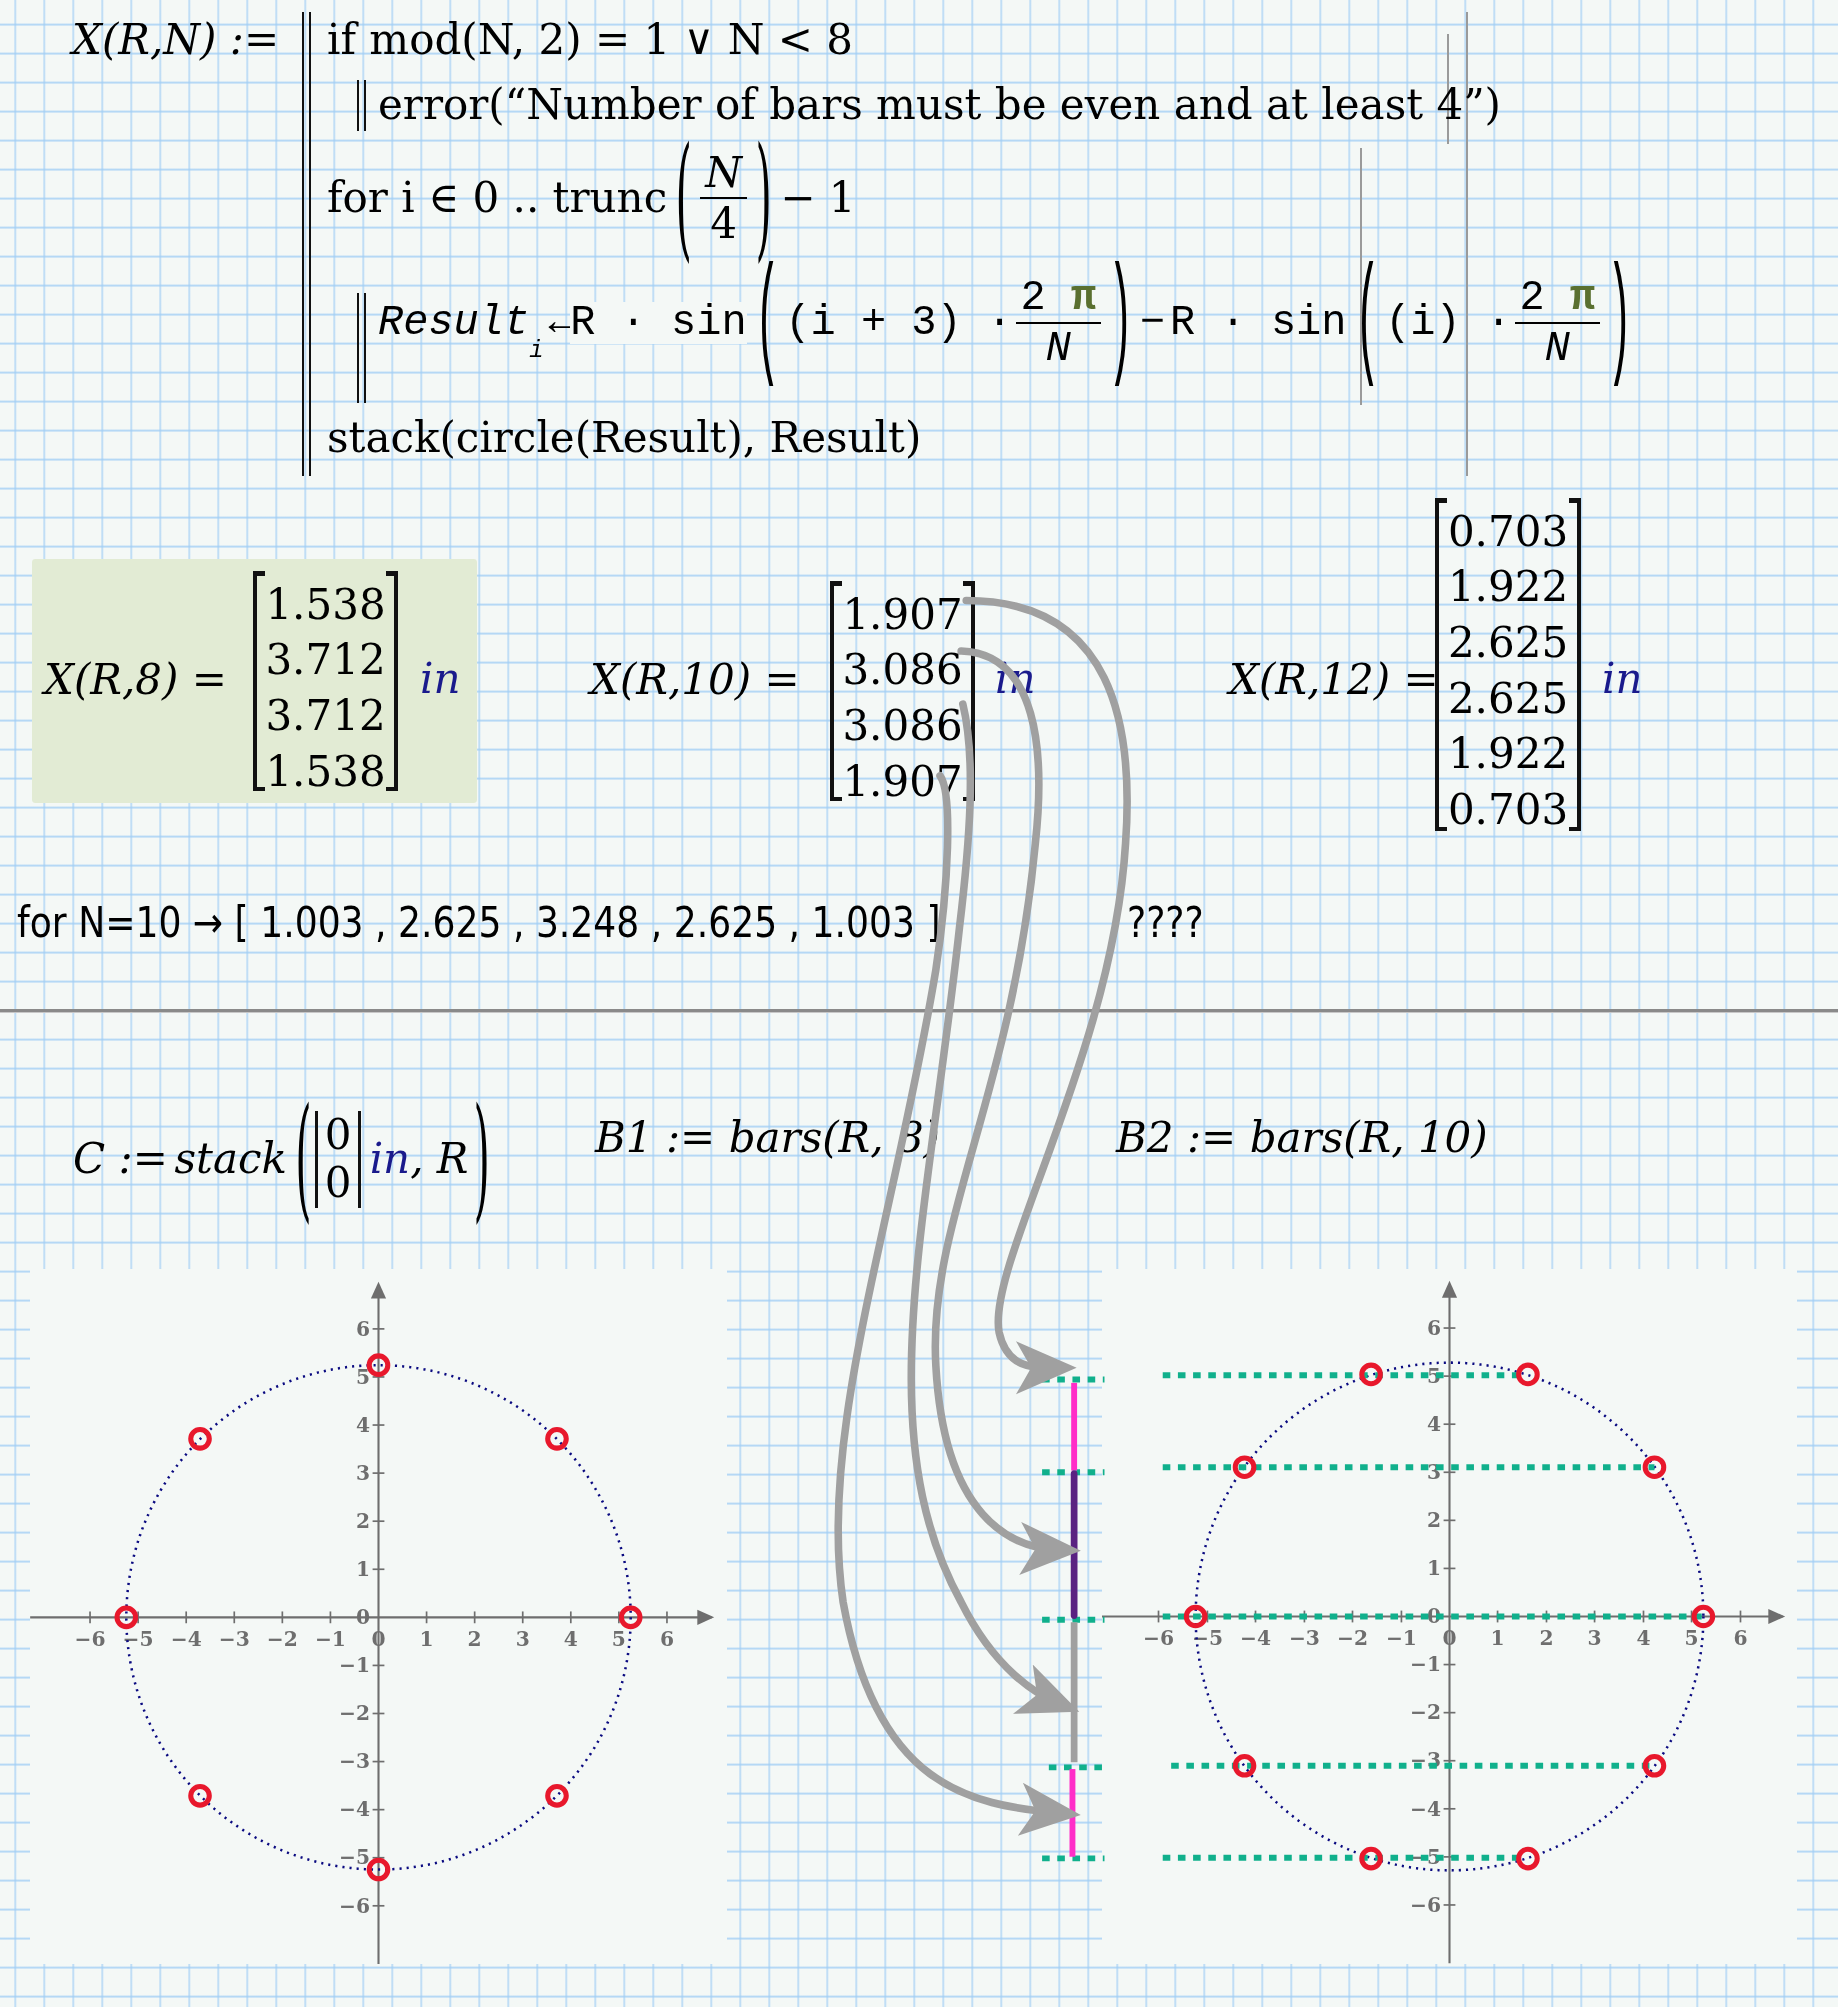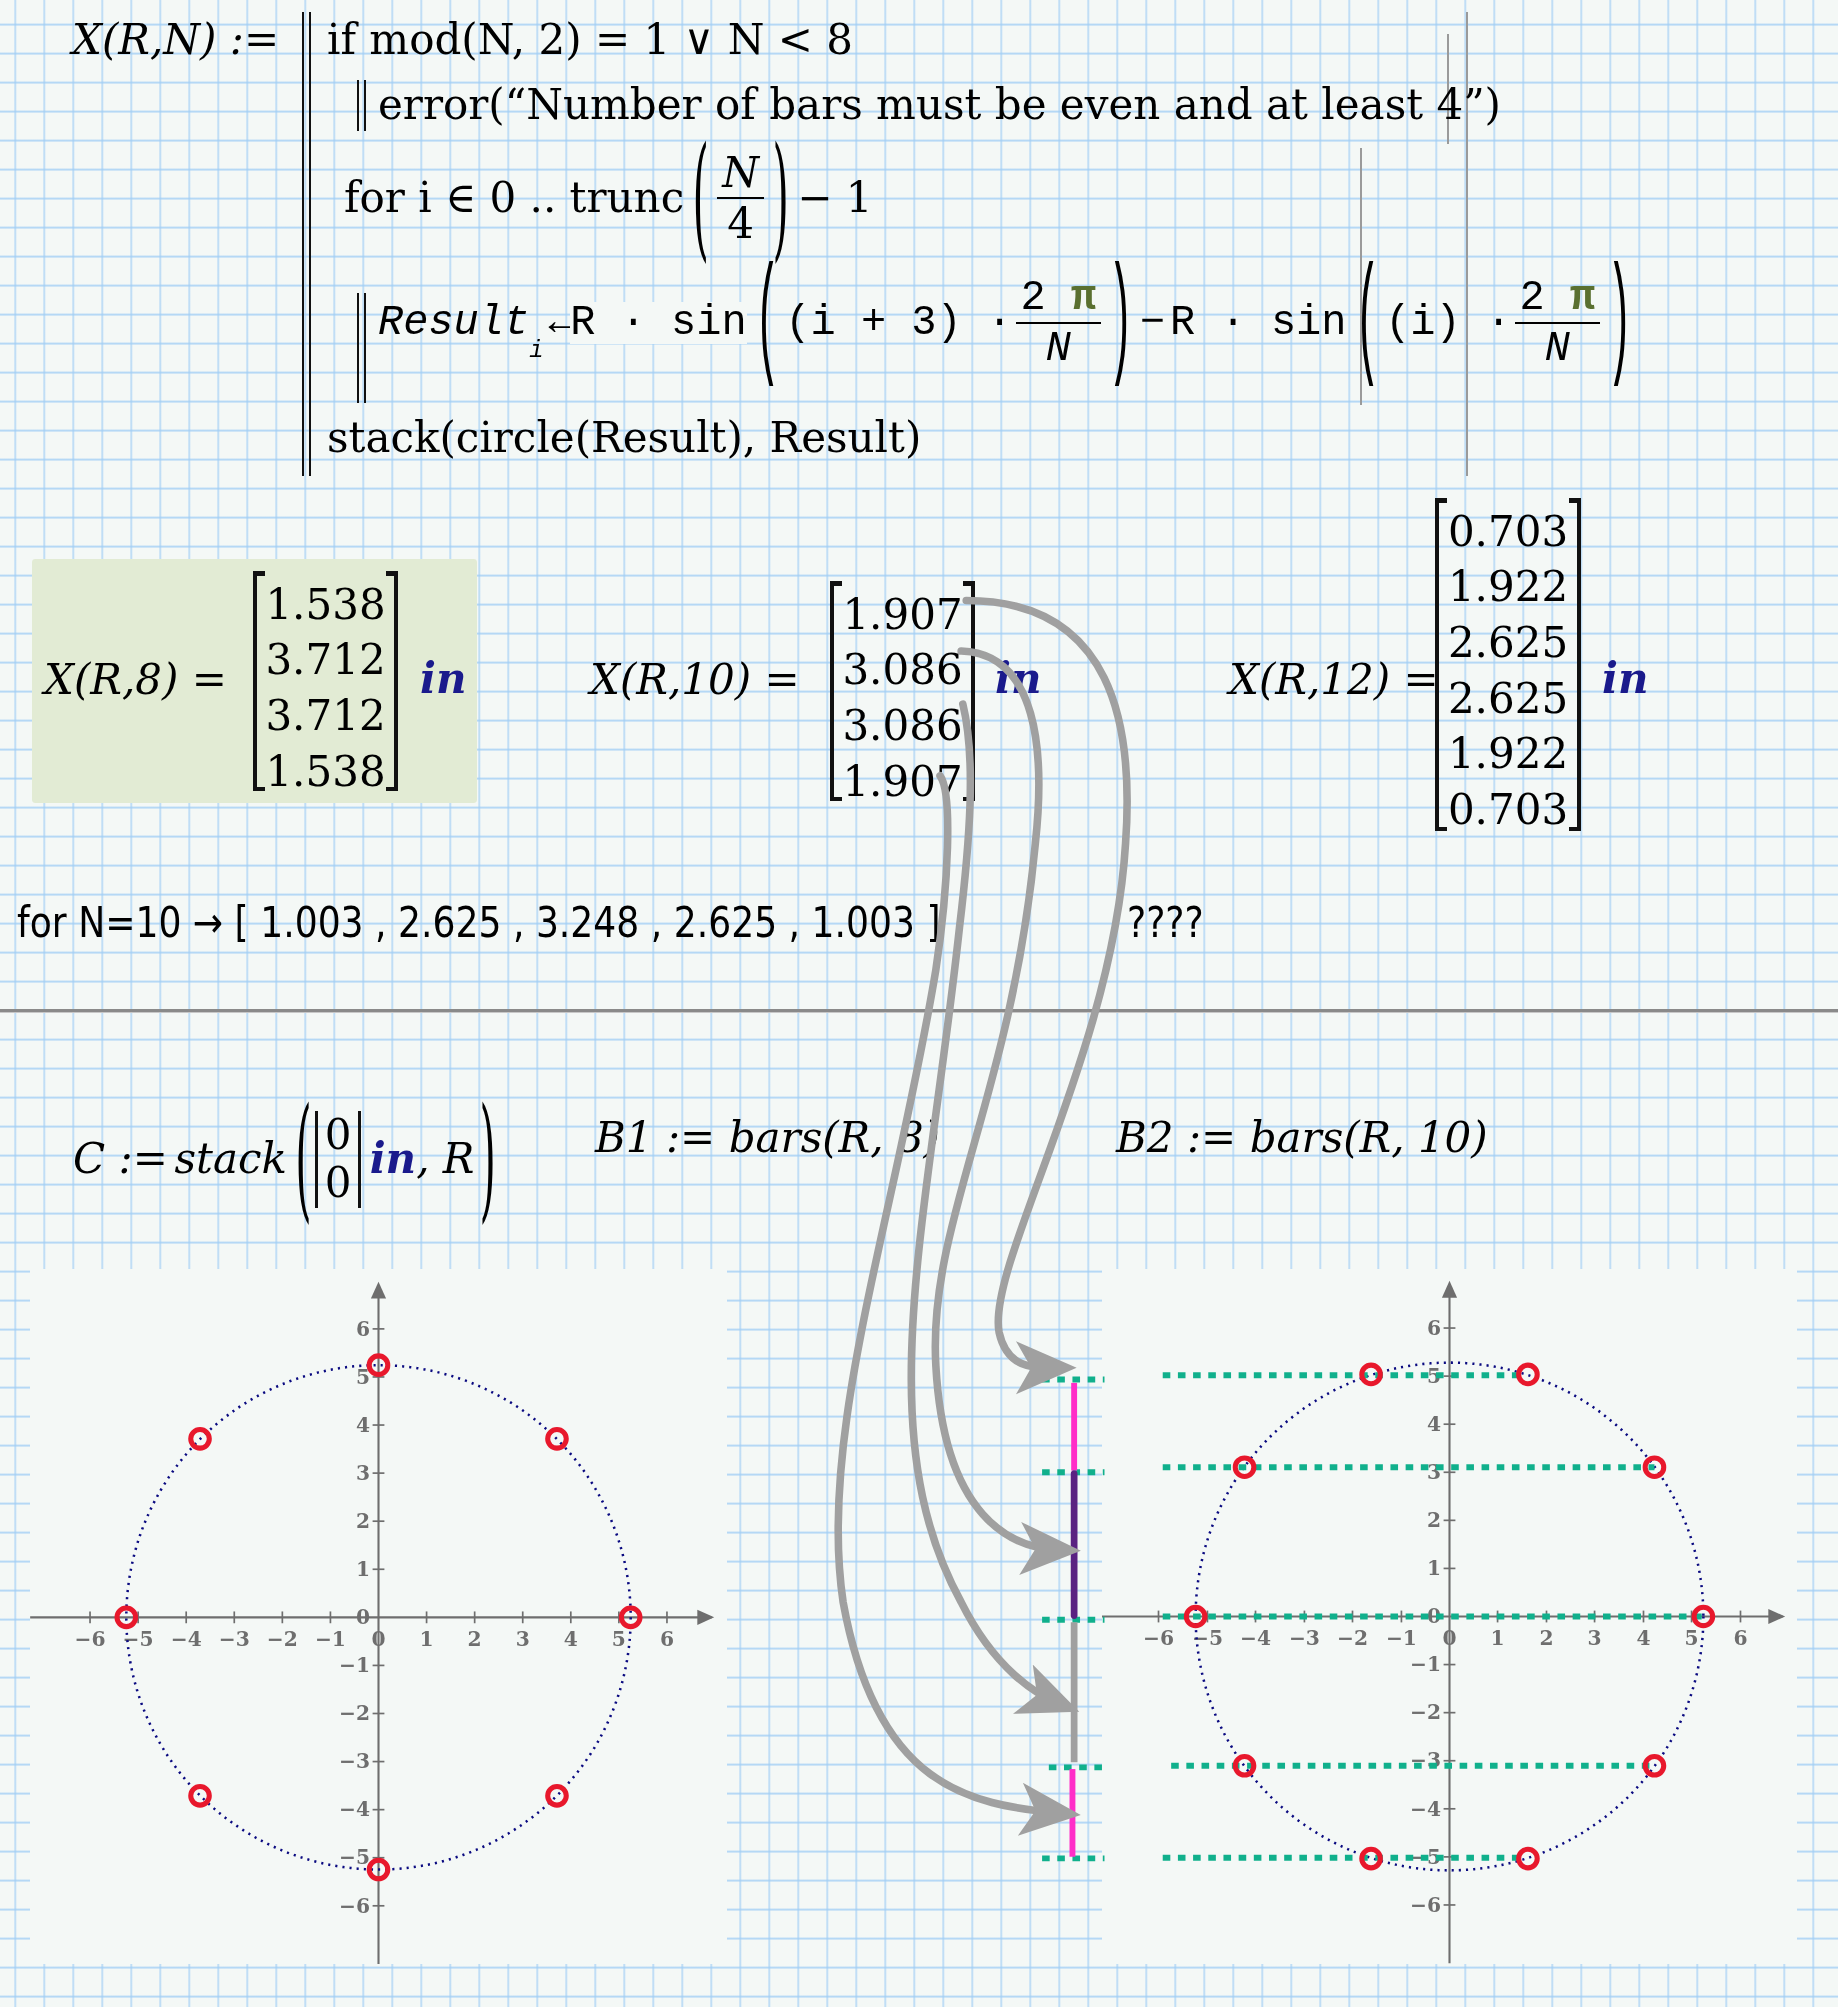--- a/index.html
+++ b/index.html
@@ -10,21 +10,21 @@
       linear-gradient(to bottom, rgba(160,205,245,0.75) 0, rgba(160,205,245,0.75) 2.5px, transparent 2.5px),
       linear-gradient(to right, rgba(170,210,245,0.7) 0, rgba(170,210,245,0.7) 1.7px, transparent 1.7px);
     background-size: 29px 29px, 29px 29px;
     background-position: 0 23.6px, 14.3px 0;
     font-family: "DejaVu Serif", "Liberation Serif", serif;
     color:#000;
   }
   .abs { position:absolute; }
   .math { font-family: "DejaVu Serif", "Liberation Serif", serif; font-size:42px; line-height:1; white-space:nowrap; }
   .it { font-style:italic; }
-  .unit { color:#1a1a8c; font-style:italic; font-weight:bold; }
+  .unit { color:#1a1a8c; font-style:italic; font-weight:normal; }
   .pi { color:#5a7030; font-weight:bold; }
   .paren-lg { display:inline-block; transform:scaleY(3.2); font-weight:200; }
   .frac { display:inline-flex; flex-direction:column; align-items:center; vertical-align:middle; margin:0 3.4px; }
   .frac .num { padding:0 5px 3.4px 5px; border-bottom:2.5px solid #000; }
   .frac .den { padding-top:3.4px; }
   .vbar { position:absolute; border-left:2.5px solid #111; border-right:2.5px solid #111; width:5px; }
   .vbar-gray { position:absolute; width:1.7px; background:#9a9a9a; }
   .matrix { position:absolute; border-left:4.2px solid #111; border-right:4.2px solid #111; }
   .matrix::before, .matrix::after { content:""; position:absolute; left:-4.2px; right:-4.2px; height:0; }
   .mbr-t, .mbr-b { position:absolute; width:11.8px; height:4.2px; background:#111; }
@@ -48,21 +48,21 @@
 <div class="abs math" style="left:327px; top:18.6px;">
   <span>if mod(N, 2) = 1 ∨ N &lt; 8</span>
 </div>
 
 <div class="vbar" style="left:357px; top:80px; height:51px;"></div>
 <div class="vbar-gray" style="left:1447px; top:34px; height:110px;"></div>
 <div class="abs math" style="left:378px; top:84px;">
   <span>error(“Number of bars must be even and at least 4”)</span>
 </div>
 
-<div class="abs math" style="left:344px; top:152px; display:flex; align-items:center;">
+<div class="abs math" style="left:327px; top:152px; display:flex; align-items:center;">
   <span>for i ∈ 0 .. trunc</span>
   <span class="paren-lg" style="margin:0 5px 0 8.4px;">(</span>
   <span class="frac">
     <span class="num it">N</span>
     <span class="den">4</span>
   </span>
   <span class="paren-lg" style="margin:0 8.4px 0 5px;">)</span>
   <span>− 1</span>
 </div>
 

